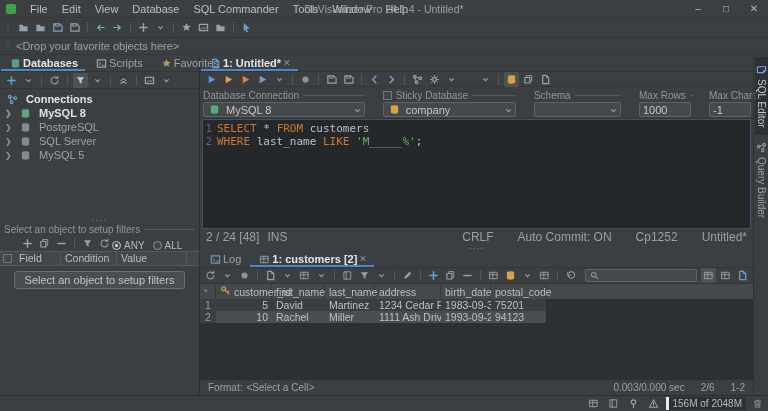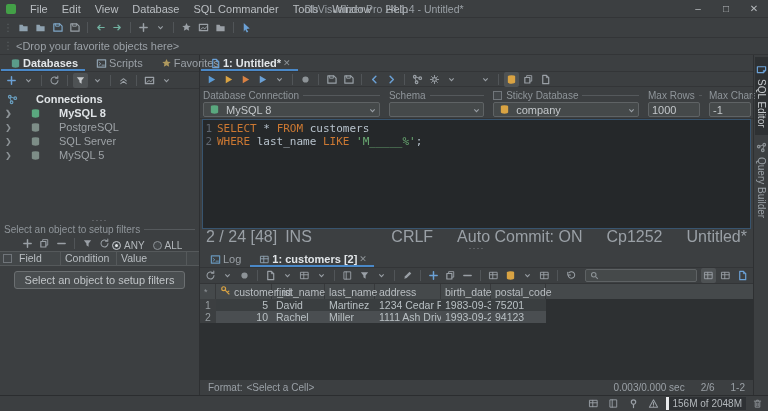--- a/index.html
+++ b/index.html
@@ -33,21 +33,21 @@
 
   
   .tabs{display:flex;align-items:stretch;height:17px;border-bottom:1px solid #333537;flex:none}
   .tab{display:flex;align-items:center;gap:0;padding:0 8px;color:#9aa0a6;position:relative;white-space:nowrap}
   .tab.active{color:#e2e6e9;font-weight:bold}
   .tab.active::after{content:"";position:absolute;left:1px;right:1px;bottom:0;height:2px;background:#4a88c7}
   .tab .close{color:#8d9397;font-weight:normal;font-size:9px;margin-left:2px}
 
   
   .tree{flex:1;overflow:hidden;padding-top:3px}
-  .tree-row{display:flex;align-items:center;height:14px;gap:16px;padding-left:5px;color:#9da2a6}
+  .tree-row{display:flex;align-items:center;height:14px;gap:6px;padding-left:5px;color:#9da2a6}
   .tree-row .chev{width:7px;color:#8d9397;font-size:8px;flex:none}
   .tree-row.root{font-weight:bold;color:#dfe3e6;padding-left:5px}
   .tree-row.sel{font-weight:bold;color:#dfe3e6}
 
   
   .split-dots{height:6px;display:flex;align-items:center;justify-content:center;color:#85898d;font-size:9px;letter-spacing:1px;flex:none}
   .group-label{display:flex;align-items:center;gap:4px;color:#8f959a;font-size:10px;height:13px;padding:0 4px;flex:none;white-space:nowrap}
   .group-label::after{content:"";flex:1;height:1px;background:#55595c;min-width:4px}
   .ftoolbar{display:flex;align-items:flex-end;height:15px;padding:0 20px;flex:none}
   .radios{margin-left:auto;display:flex;gap:8px;align-items:center}
@@ -56,36 +56,36 @@
   .rdot.on{border-color:#c4c9cd}
   .rdot.on::after{content:"";position:absolute;left:2px;top:2px;width:3px;height:3px;border-radius:50%;background:#e4e8ea}
   .fheader{display:flex;align-items:center;height:15px;background:#434749;border-top:1px solid #55595b;border-bottom:1px solid #55595b;flex:none;color:#b9bec2;font-size:10.5px}
   .fheader .cell{padding:0 4px;border-right:1px solid #55595b;height:100%;display:flex;align-items:center}
   .checkbox{width:9px;height:9px;border:1px solid #70757a;background:#43474a;margin:0 3px;flex:none}
   .fbody{flex:1;display:flex;justify-content:center;align-items:flex-start;padding-top:5px}
   .setup-btn{border:1px solid #6b6f71;background:#4a4e50;color:#c0c4c7;font-size:11px;border-radius:3px;padding:2px 10px}
 
   
   .config{height:32px;flex:none;display:flex;flex-direction:column;padding:2px 2px 0 3px;border-bottom:1px solid #333537}
-  .cfg-row{display:flex;gap:9px}
+  .cfg-row{display:flex;gap:18px}
   .cfg-col{display:flex;flex-direction:column}
   .cfg-label{display:flex;align-items:center;gap:4px;color:#8f959a;font-size:10px;height:13px;white-space:nowrap}
   .cfg-label::after{content:"";flex:1;height:1px;background:#55595c;min-width:3px}
   .combo,.numfield{height:15px;background:#45494a;border:1px solid #5f6365;border-radius:2px;display:flex;align-items:center;padding:0 3px;gap:4px;color:#c3c7ca}
   .combo .caret{margin-left:auto;color:#9aa0a6}
   .w-conn{width:182px}.w-db{width:150px}.w-schema{width:98px}.w-rows{width:52px}.w-chars{width:42px}
 
   
   .editor{height:110px;flex:none;margin:0 2px;background:#25282a;border:1px solid #38546e;padding-top:2px;
           font-family:"DejaVu Sans Mono",monospace;font-size:11px;overflow:hidden}
   .cl{display:flex;height:13px;line-height:13px;white-space:pre}
   .ln{width:14px;text-align:right;color:#5f6670;padding-right:5px;flex:none}
   .tok-kw{color:#cc7832}.tok-plain{color:#b7c2cc}.tok-str{color:#6aab73}
 
-  .estatus{height:16px;flex:none;display:flex;align-items:center;color:#9aa0a6;font-size:16px;padding:0 6px;gap:8px}
+  .estatus{height:16px;flex:none;display:flex;align-items:center;color:#9aa0a6;font-size:12px;padding:0 6px;gap:8px}
   .estatus .right{margin-left:auto;display:flex;gap:24px}
 
   
   .rtoolbar{display:flex;align-items:center;height:16px;padding:0 3px;flex:none;border-bottom:1px solid #333537}
   .search{margin-left:auto;display:flex;align-items:center;gap:3px;width:112px;height:13px;background:#45494a;border:1px solid #5e6264;border-radius:2px;padding:0 3px}
   .grid{flex:1;background:#2d3032;overflow:hidden;display:flex;flex-direction:column}
   .g-header{display:flex;height:15px;background:#45494b;color:#b9bec2;font-size:10.5px;flex:none}
   .g-header .gc{display:flex;align-items:center;gap:3px;padding:0 4px;border-right:1px solid #37393b;height:100%}
   .g-row{display:flex;height:12px;color:#b9c0c4;font-size:10.5px;flex:none}
   .g-row .gc{display:flex;align-items:center;padding:0 4px;height:100%;overflow:hidden;white-space:nowrap}
@@ -532,45 +532,45 @@
                     <ellipse cx="6" cy="2.8" rx="4" ry="1.5" fill="#5aa87f"></ellipse>
                     <path d="M2 2.8v6.2c0 .9 1.8 1.6 4 1.6s4-.7 4-1.6V2.8z" fill="#5aa87f"></path>
                   </svg>
                 </span>
               <span>MySQL 8</span>
               <span class="caret" id="caret1"><svg width="7" height="7" viewBox="0 0 8 8" fill="none" stroke="#9aa0a6" stroke-width="1.2">
                     <path d="M1.5 2.8L4 5.3l2.5-2.5"></path>
                   </svg></span>
             </div>
           </div>
-          <div class="cfg-col w-schema">
-            <div class="cfg-label">
-                <span>Schema</span>
-              </div>
-            <div class="combo">
-              <span></span>
-              <span class="caret" id="caret3"><svg width="7" height="7" viewBox="0 0 8 8" fill="none" stroke="#9aa0a6" stroke-width="1.2">
-                    <path d="M1.5 2.8L4 5.3l2.5-2.5"></path>
-                  </svg></span>
-            </div>
-          </div>
           <div class="cfg-col w-db">
             <div class="cfg-label">
               <span class="checkbox" style="margin:0"></span>
               <span>Sticky Database</span>
             </div>
             <div class="combo">
               <span class="ico" id="db-db-icon">
                   <svg width="11" height="11" viewBox="0 0 12 12">
                     <ellipse cx="6" cy="2.8" rx="4" ry="1.5" fill="#d9a343"></ellipse>
                     <path d="M2 2.8v6.2c0 .9 1.8 1.6 4 1.6s4-.7 4-1.6V2.8z" fill="#d9a343"></path>
                   </svg>
                 </span>
               <span>company</span>
               <span class="caret" id="caret2"><svg width="7" height="7" viewBox="0 0 8 8" fill="none" stroke="#9aa0a6" stroke-width="1.2">
+                    <path d="M1.5 2.8L4 5.3l2.5-2.5"></path>
+                  </svg></span>
+            </div>
+          </div>
+          <div class="cfg-col w-schema">
+            <div class="cfg-label">
+                <span>Schema</span>
+              </div>
+            <div class="combo">
+              <span></span>
+              <span class="caret" id="caret3"><svg width="7" height="7" viewBox="0 0 8 8" fill="none" stroke="#9aa0a6" stroke-width="1.2">
                     <path d="M1.5 2.8L4 5.3l2.5-2.5"></path>
                   </svg></span>
             </div>
           </div>
           <div class="cfg-col w-rows">
             <div class="cfg-label">
                 <span>Max Rows</span>
               </div>
             <div class="numfield">1000</div>
           </div>

